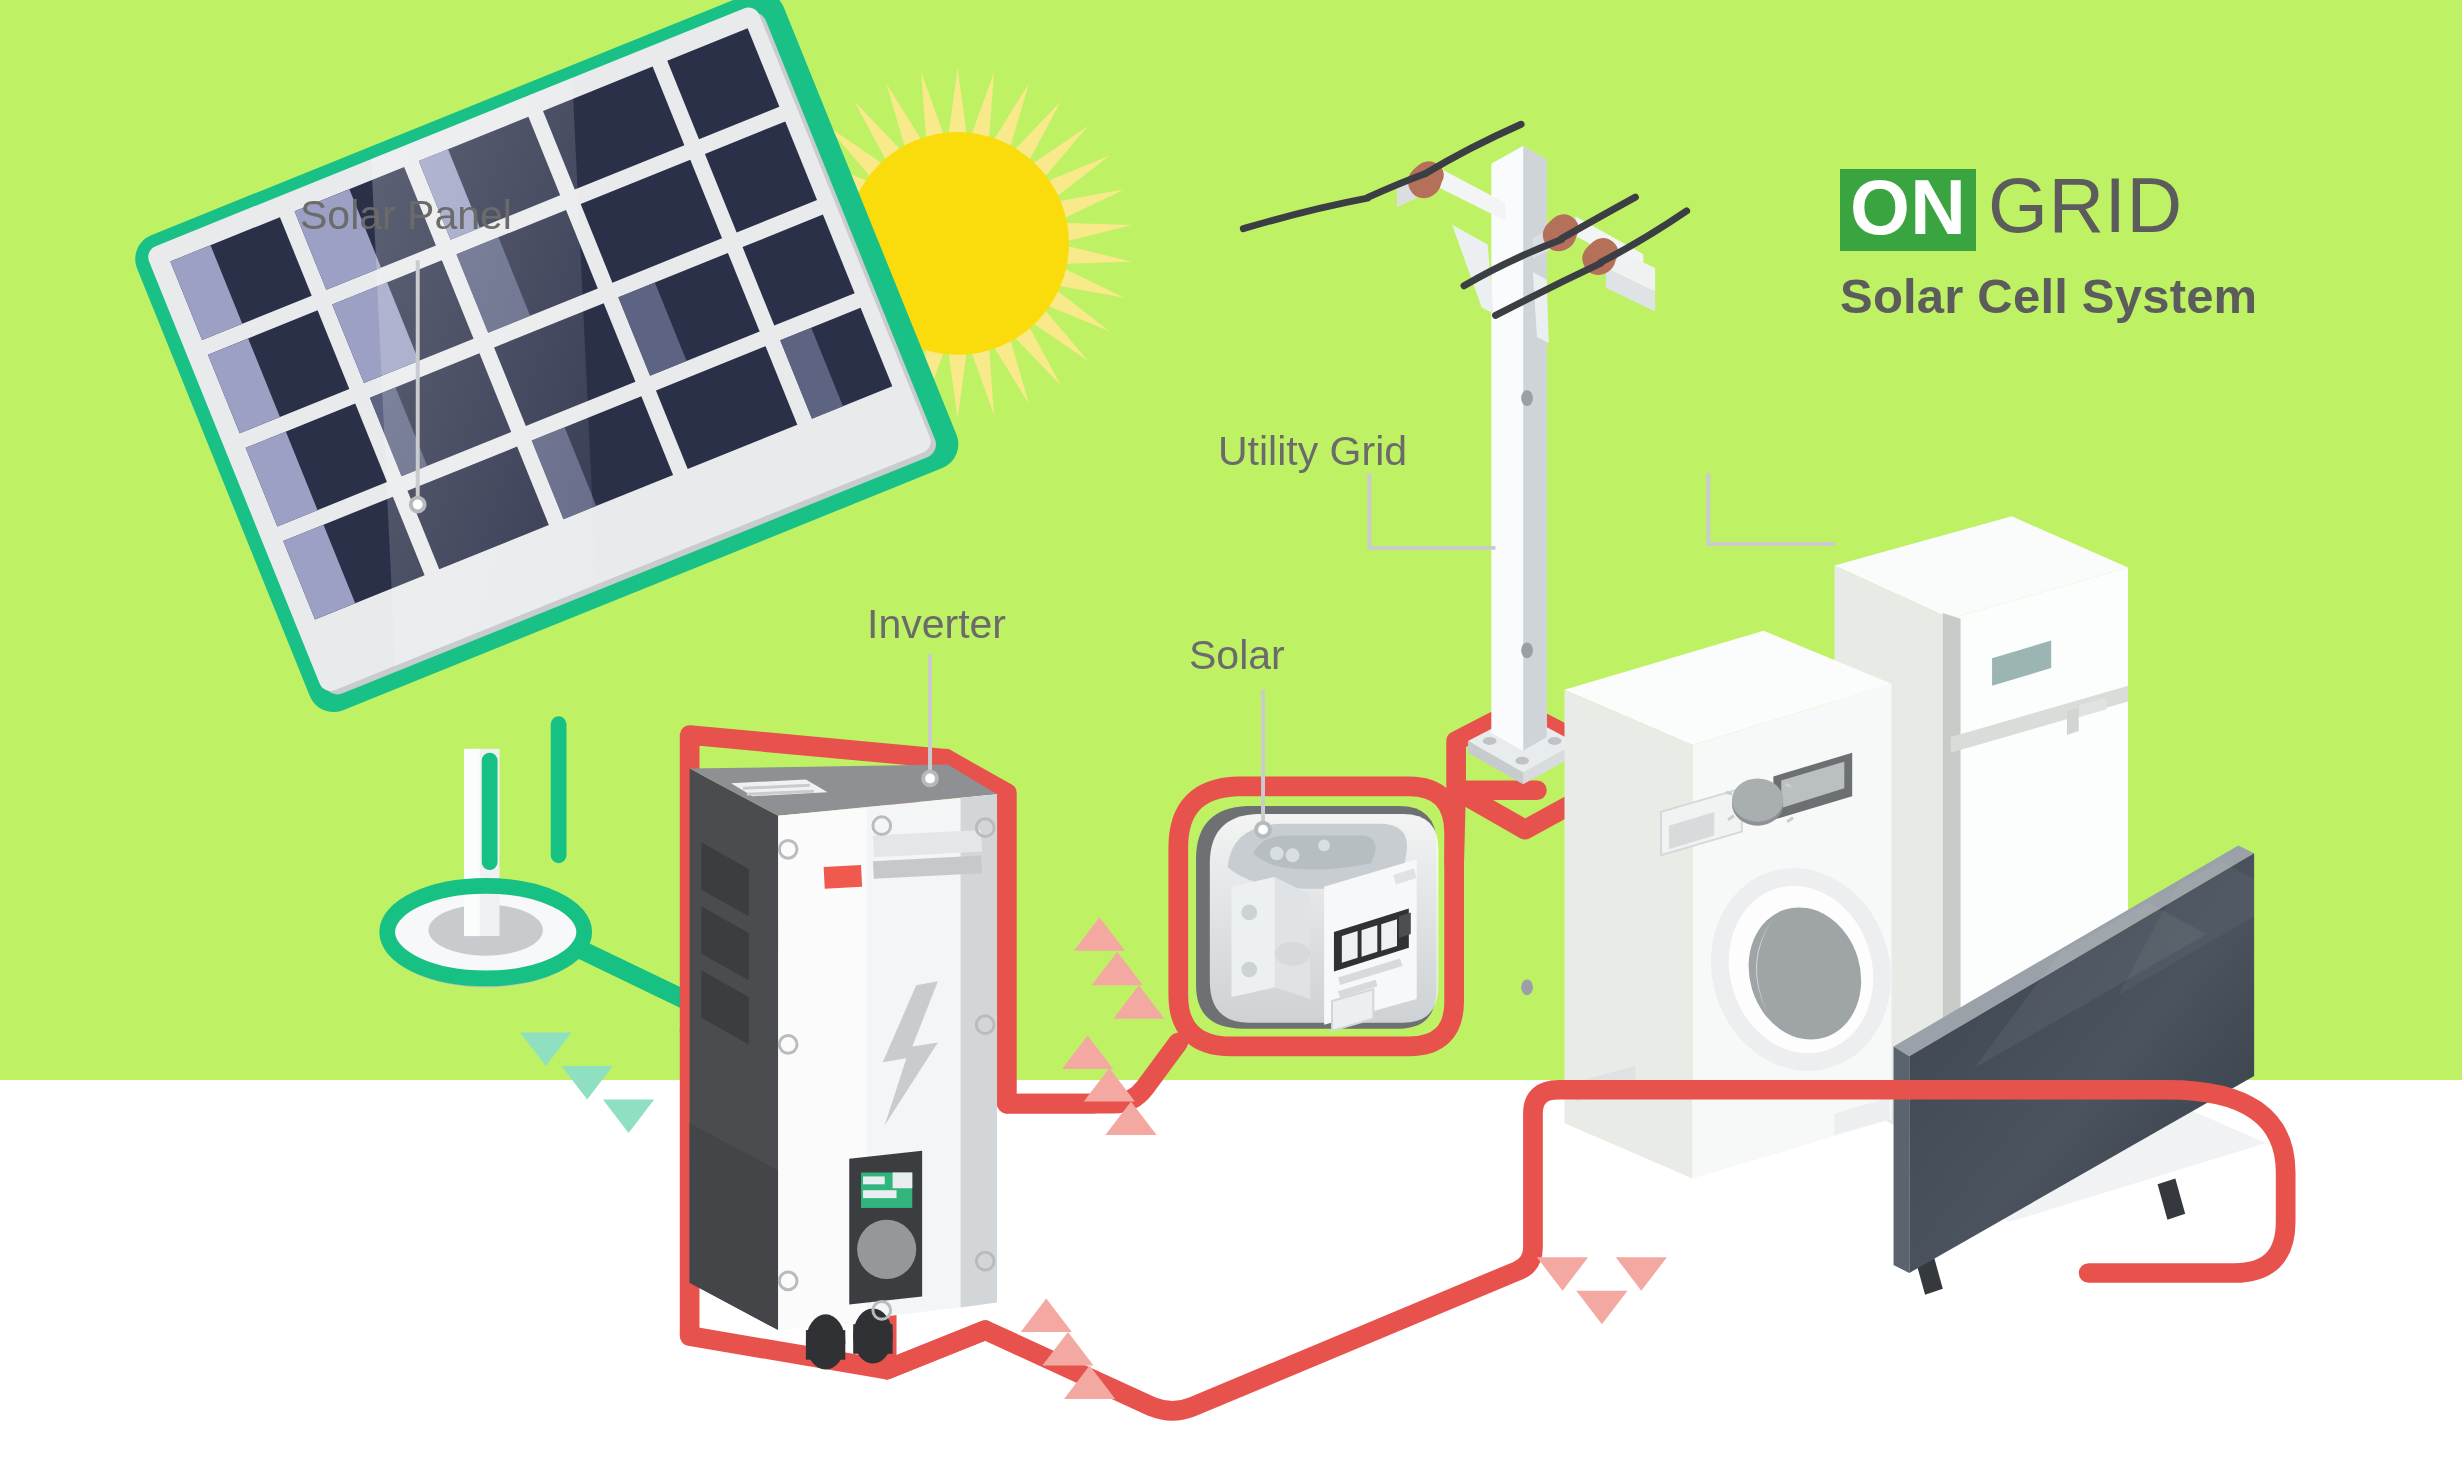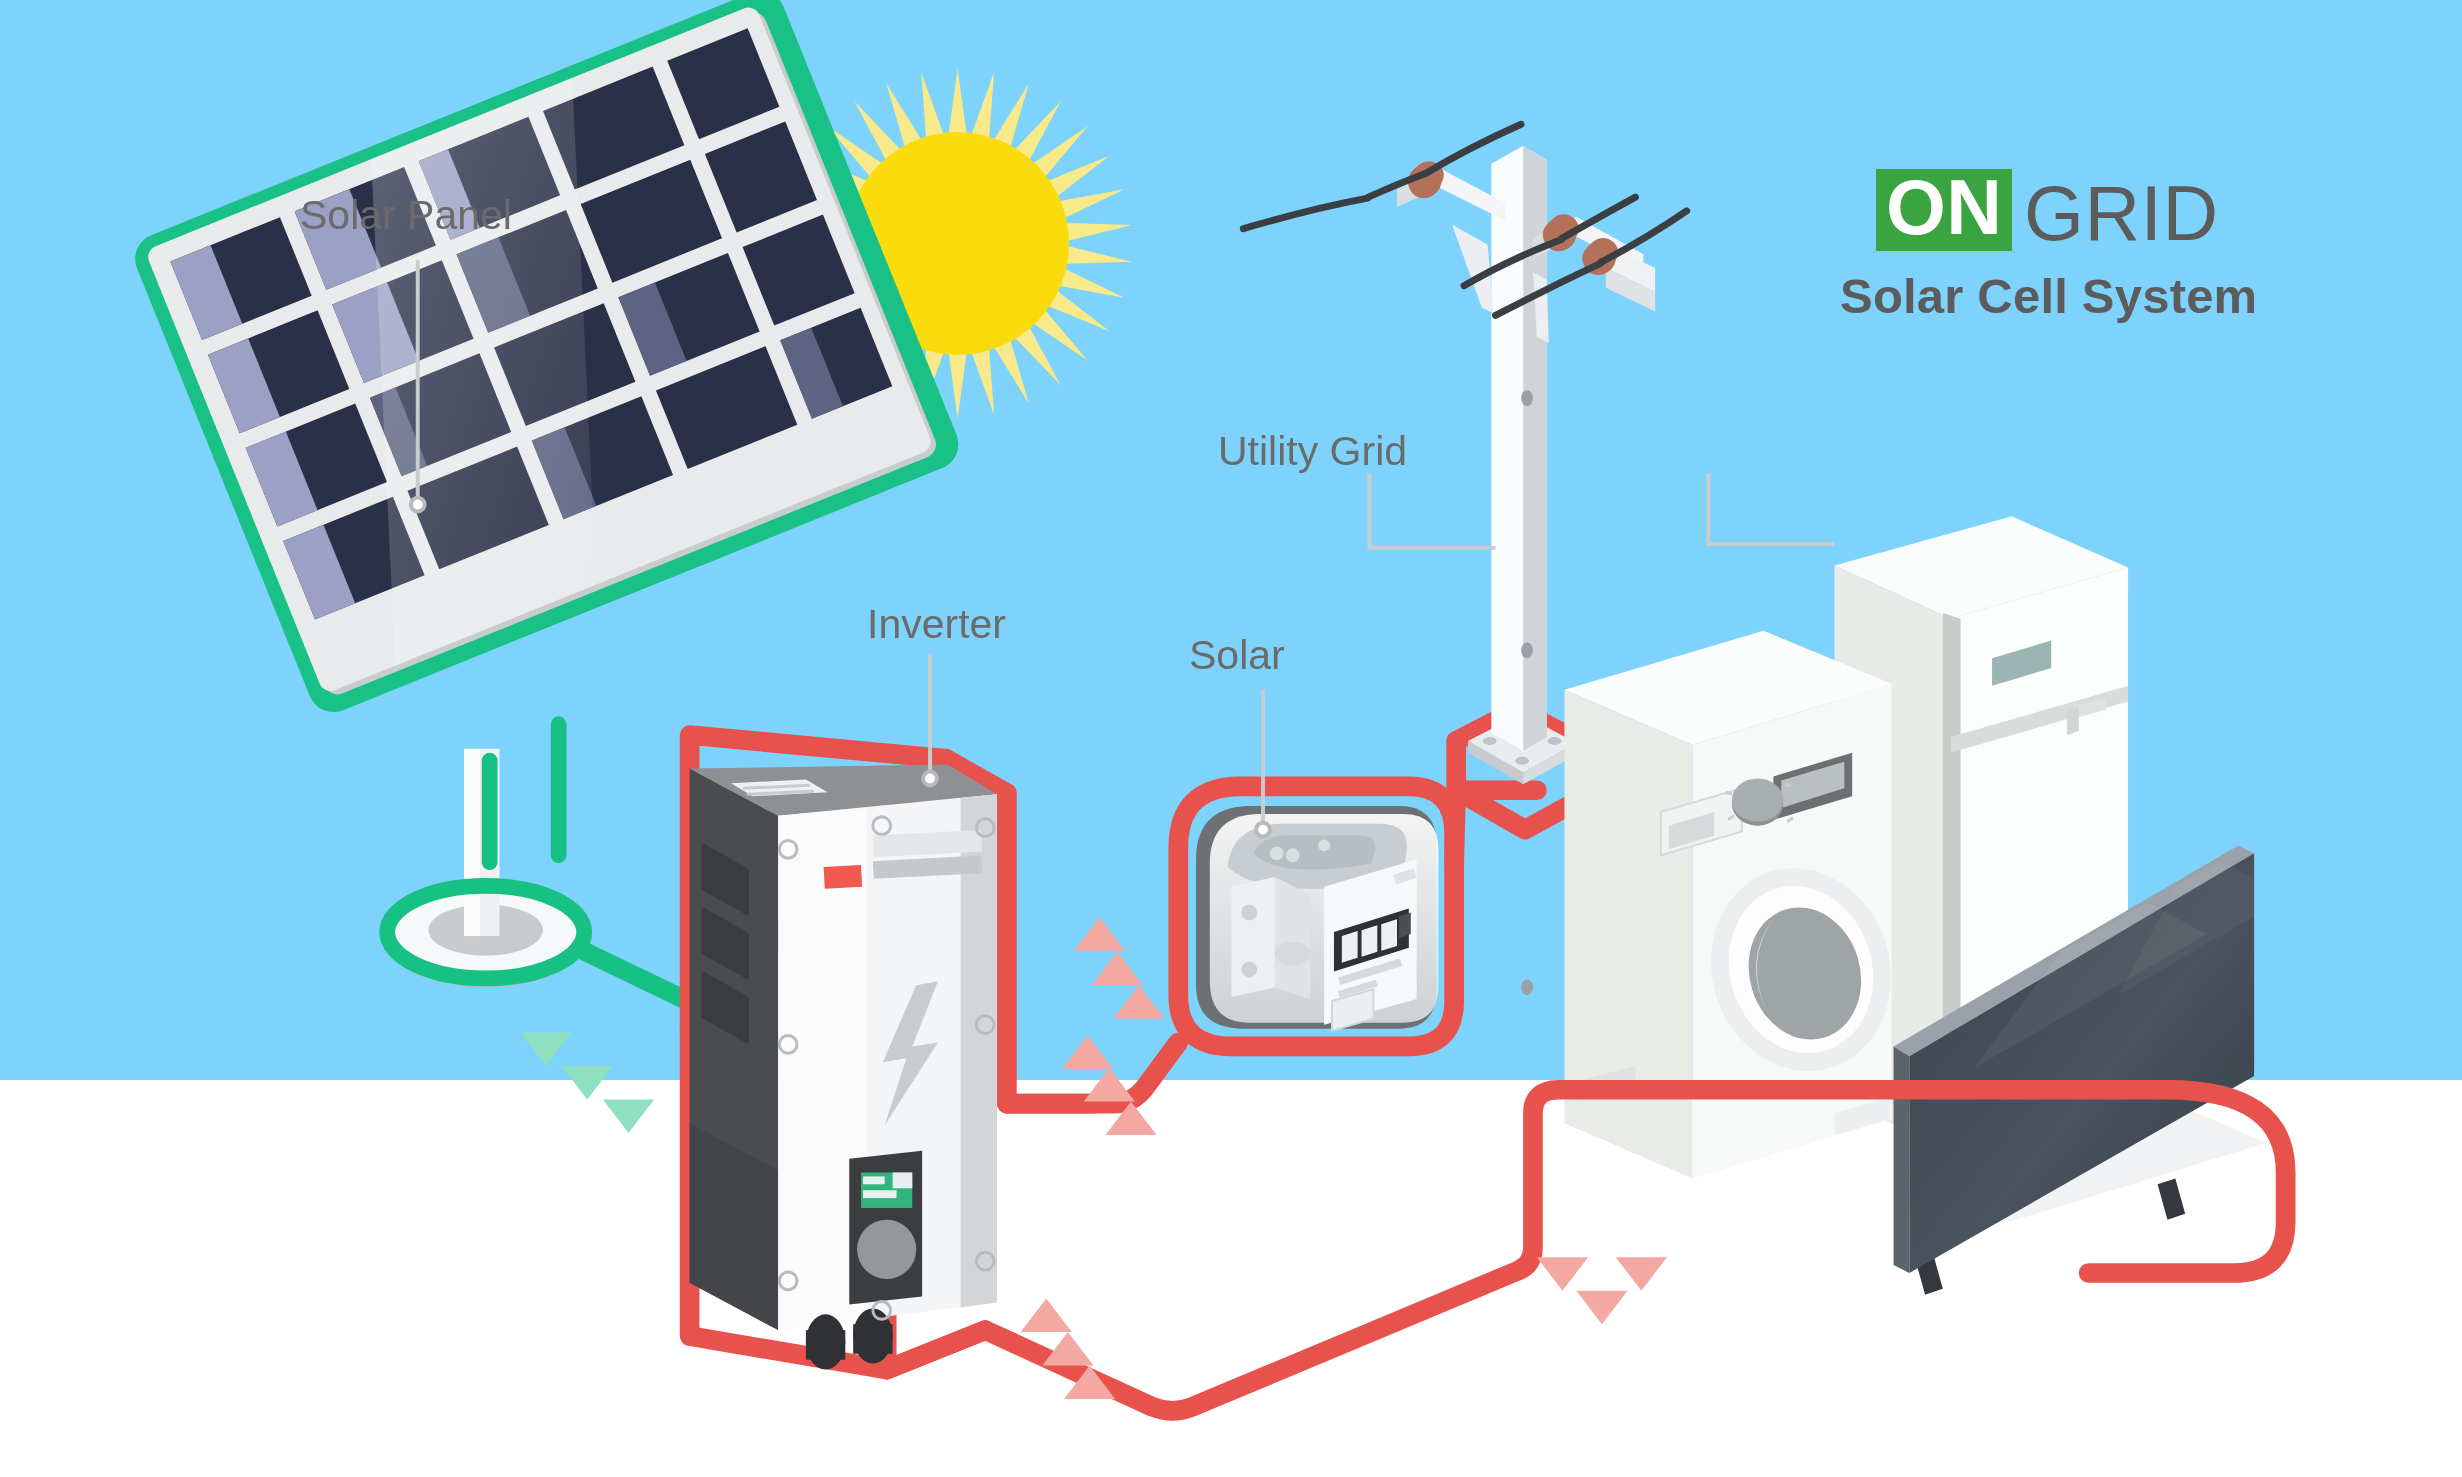--- a/index.html
+++ b/index.html
@@ -1,32 +1,32 @@
 <!DOCTYPE html>
 <html><head>
 <meta charset="utf-8">
 <style>
   html,body{margin:0;padding:0;background:#ffffff;}
   body{width:2463px;height:1478px;overflow:hidden;
        font-family:"Liberation Sans","DejaVu Sans",sans-serif;}
-  #stage{position:relative;width:2463px;height:1080px;background:#7dd3fc;}
+  #stage{position:relative;width:2463px;height:1080px;background:#bef264;}
   svg#scene{position:absolute;left:0;top:0;width:2463px;height:1478px;display:block;}
 
   
   .lbl{position:absolute;color:#6b6b6b;font-size:41px;line-height:1.12;
        font-family:"Liberation Sans","DejaVu Sans",sans-serif;white-space:pre;}
   #lbl-solar{left:300px;top:193px;}
   #lbl-inverter{left:867px;top:602px;text-align:right;}
   #lbl-meter{left:1189px;top:633px;}
   #lbl-utility{left:1218px;top:415px;margin-top:14px;}
   #lbl-appl{left:1614px;top:378px;text-align:center;}
 
   
   #titleblock{position:absolute;left:1840px;top:169px;}
-  .t-row{display:flex;align-items:flex-end;margin-left:36px;}
+  .t-row{display:flex;align-items:flex-start;}
   .t-on{background:#3aa540;color:#ffffff;font-size:77px;font-weight:bold;
         letter-spacing:0.5px;padding:2px 9.9px 5.9px 9.9px;line-height:.96;}
   .t-grid{color:#5c5c5c;font-size:77px;font-weight:normal;letter-spacing:0.5px;
           padding-left:11.8px;line-height:.96;}
   .t-sub{color:#5c5c5c;font-size:49px;font-weight:bold;margin-top:17.7px;letter-spacing:0.2px;}
 </style>
 </head>
 <body>
 
 <div id="stage">

